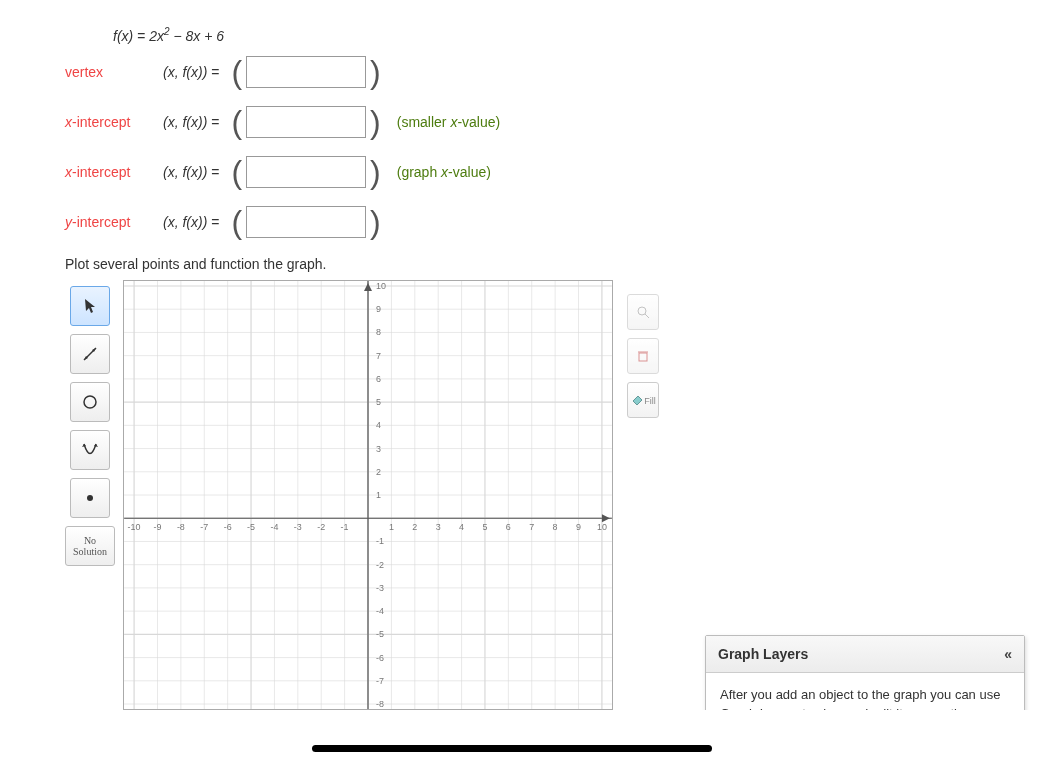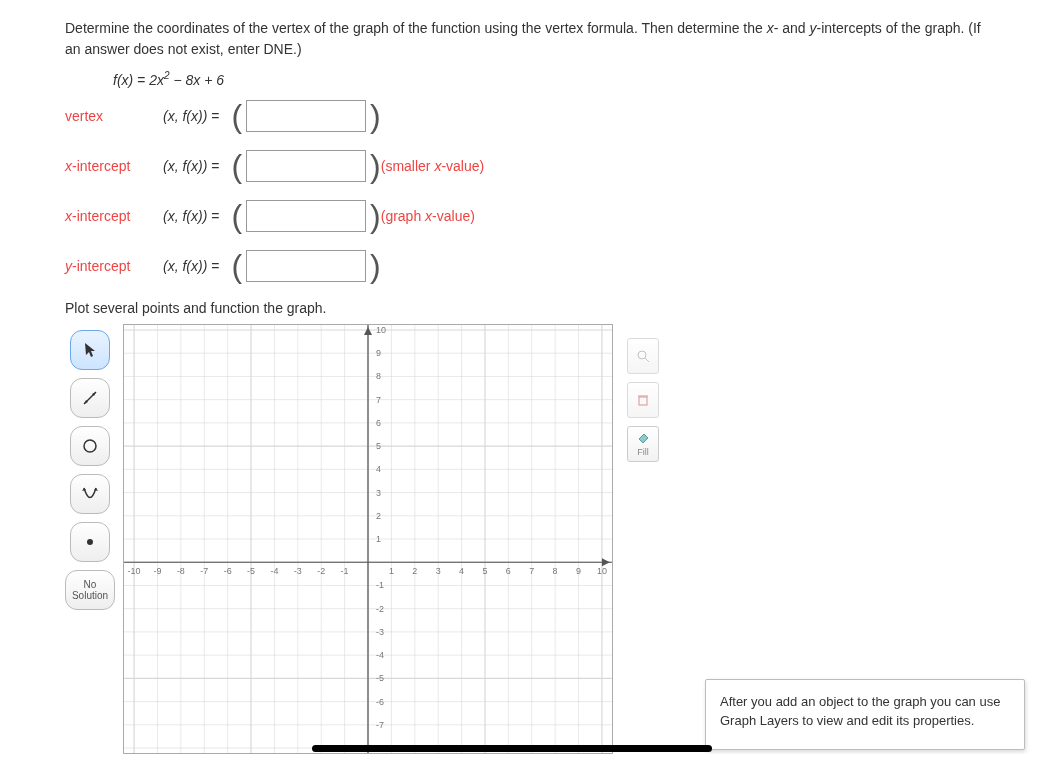--- a/index.html
+++ b/index.html
@@ -17,45 +17,45 @@
   }
   .question-text { color: #333; line-height: 1.5; margin-bottom: 10px; }
   .formula-indent { margin-left: 48px; margin-top: 8px; margin-bottom: 12px; font-style: italic; }
   .formula-indent .fx { font-style: italic; }
   .formula-indent sup { font-size: 10px; }
   .answer-row { display: flex; align-items: center; margin-bottom: 18px; }
   .row-label { width: 98px; color: #ef4444; }
   .pair-label { font-style: italic; margin-right: 12px; white-space: nowrap; }
   .paren { font-family: "Lucida Sans Unicode", Arial; font-size: 32px; font-weight: 300; color: #555; line-height: 1; }
   .answer-input { width: 120px; height: 32px; border: 1px solid #999; margin: 0 4px; font-size: 14px; padding: 0 4px; }
-  .hint-text { margin-left: 0; color: #ef4444; font-size: 14px; }
+  .hint-text { margin-left: 16px; color: #4d7c0f; font-size: 14px; }
   .hint-text .xvar { font-style: italic; }
   .instr2 { margin-top: 18px; margin-bottom: 8px; }
   .graph-wrap { position: relative; display: flex; align-items: flex-start; }
   .toolbar { display: flex; flex-direction: column; gap: 8px; margin-right: 8px; margin-top: 6px; align-items:center }
   .tool-btn {
     width: 40px; height: 40px;
     border: 1px solid #bbb;
     background: linear-gradient(#fff, #eee);
-    border-radius: 12px;
+    border-radius: 3px;
     display:flex; align-items:center; justify-content:center;
-    font-size: 11px; color:#555; cursor:pointer;
+    font-size: 11px; color:#555; cursor:pointer;font-family:Liberation Serif, serif;
   }
   .tool-btn.active { background: linear-gradient(#e9f3ff,#cde4ff); border-color:#6aa8e8; }
   .tool-btn.nosol { height:40px; width:50px; display:flex; flex-direction:column; align-items:center; justify-content:center; font-size:10px; line-height:1.1;}
   .graph-panel {
     position: relative;
     width: 490px; height: 430px;
     border: 1px solid #aaa;
     background: #fff;
     overflow: hidden;
   }
   .graph-panel svg { width:100%; height:100%; }
   .right-tools { margin-left: 8px; display:flex; flex-direction:column; gap:8px; margin-top: 14px; align-items:center; width:44px; }
-  .rt-btn { width:32px; height:36px; border:1px solid #ccc; background:linear-gradient(#fff,#f2f2f2); border-radius:3px; font-size:10px; color:#888; display:flex; flex-direction:column; align-items:center; justify-content:center; cursor:default; }
+  .rt-btn { width:32px; height:36px; border:1px solid #ccc; background:linear-gradient(#fff,#f2f2f2); border-radius:3px; font-size:10px; color:#888; display:flex; flex-direction:row; align-items:center; justify-content:center; cursor:default; }
   .rt-btn .lab { font-size:9px; margin-top:2px; color:#888; }
   .rt-btn.disabled { color:#bbb; opacity:0.7 }
   .layers-panel {
     position: absolute;
     left: 640px; top: 355px;
     width: 320px;
     border: 1px solid #bcbcbc;
     background: #fff;
     box-shadow: 1px 2px 4px rgba(0,0,0,0.15);
     border-radius: 2px;
@@ -69,23 +69,20 @@
     display:flex; justify-content:space-between; align-items:center;
   }
   .layers-body { padding: 12px 14px 18px 14px; color:#333; font-size:13px; line-height:1.5; }
   .chev { font-size:14px; color:#444; cursor:pointer; }
   .black-bar { position:absolute; left:312px; top:745px; width:400px; height:7px; background:#000; border-radius:4px; }
 </style>
 </head>
 <body>
 
 <div class="container">
-  <div class="question-text">
-    <span>Determine the coordinates of the vertex of the graph of the function using the vertex formula. Then determine the </span><i>x</i><span>- and </span><i>y</i><span>-intercepts of the graph. (If an answer does not exist, enter DNE.)</span>
-  </div>
   <div class="formula-indent">
     <span class="fx">f(x) = </span><span>2x</span><sup>2</sup><span> − 8x + 6</span>
   </div>
 
   <div class="answer-row">
     <div class="row-label">vertex</div>
     <div class="pair-label"><span>(x, f(x))</span><span style="font-style:normal"> = </span></div>
     <span class="paren">(</span>
     <input class="answer-input" type="text" style="">
     <span class="paren">)</span>
@@ -258,18 +255,22 @@
       </div>
       <div class="rt-btn">
         <svg width="14" height="14" viewBox="0 0 14 14">
             <path d="M3 8 L8 3 L12 7 L7 12 Z" fill="#8cc" stroke="#699"></path>
           </svg>
         <span class="lab">Fill</span>
       </div>
     </div>
 
     <div class="layers-panel">
+      <div class="layers-header">
+        <span>Graph Layers</span>
+        <span class="chev">«</span>
+      </div>
       <div class="layers-body">After you add an object to the graph you can use Graph Layers to view and edit its properties.</div>
     </div>
   </div>
 
   <div class="black-bar"></div>
 </div>
 
 </body></html>

